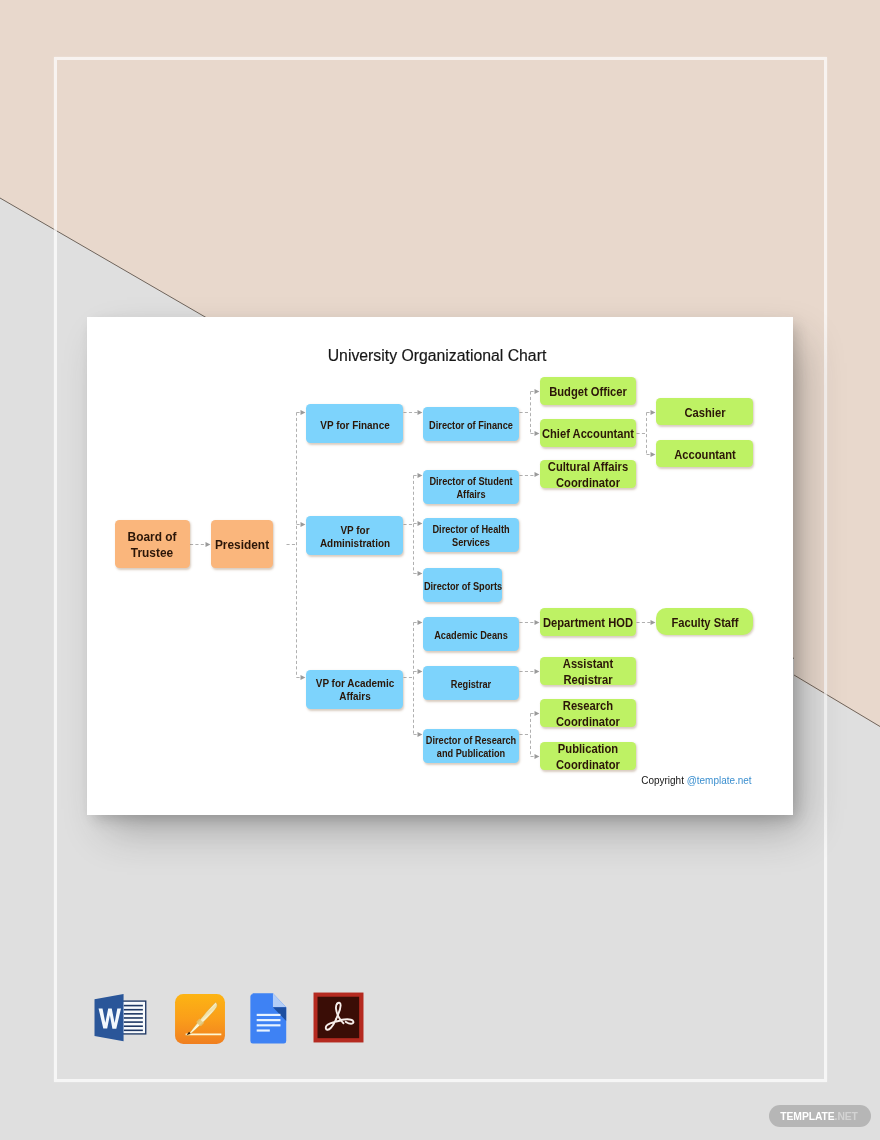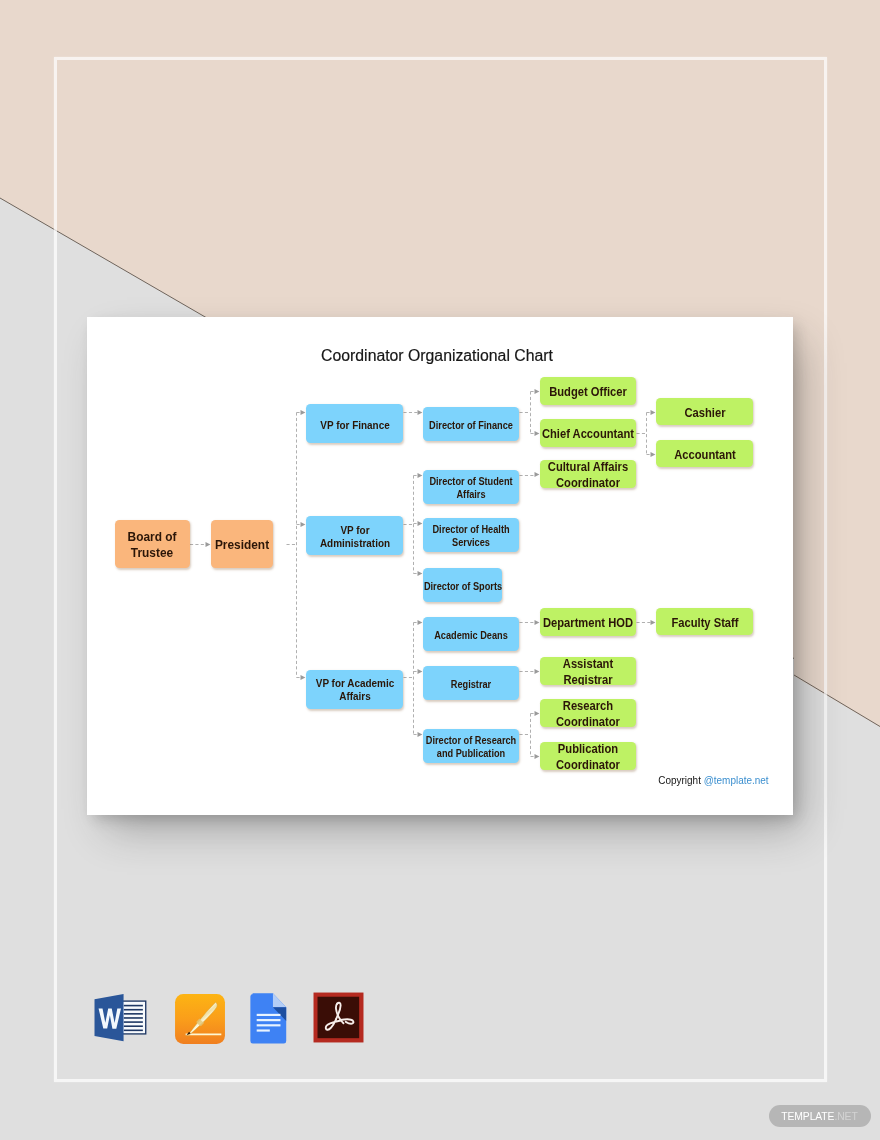--- a/index.html
+++ b/index.html
@@ -35,37 +35,37 @@
   .n-big{background:#fab67c;font-size:12.4px;line-height:1.28;}
   .n-mid{background:#7dd3fc;font-size:10.7px;line-height:1.24;margin-top:12px;}
   .n-sm{background:#bef264;font-size:13px;line-height:1.22;font-weight:bold;}
 
   
   #links{position:absolute;left:0;top:0;width:706px;height:498px;overflow:visible;}
   #links line{stroke:#b0b0b0;stroke-width:1;stroke-dasharray:3.1 2.3;}
   #links polygon{fill:#9a9a9a;}
 
   #copyright{position:absolute;left:0;top:457px;width:706px;text-align:right;
-             padding-right:24px;box-sizing:border-box;font-size:10.9px;color:#151515;}
+             padding-right:41px;box-sizing:border-box;font-size:10.9px;color:#151515;}
   #copyright .cw{display:inline-block;transform:scaleX(0.915);transform-origin:right center;
                  white-space:nowrap;}
   #copyright .lk{color:#3b8fcf;}
 
   
   #formats{position:absolute;left:0;top:0;}
   .fmt{position:absolute;display:block;}
   .fmt-word{left:92.5px;top:991px;width:54px;height:53px;}
   .fmt-pages{left:173.5px;top:992.5px;width:52px;height:52px;}
   .fmt-gdocs{left:247.5px;top:992px;width:41px;height:52px;}
   .fmt-pdf{left:313px;top:992px;width:51px;height:51px;}
 
   
   #watermark{position:absolute;left:768.5px;top:1105px;width:102px;height:22px;
              border-radius:11px;background:#b6b6b6;display:flex;align-items:center;
-             justify-content:center;font-size:11.5px;font-weight:normal;
+             justify-content:center;font-size:11.5px;font-weight:bold;
              letter-spacing:-0.1px;}
   #watermark .wmwrap{display:inline-block;transform:scaleX(0.90);transform-origin:center;white-space:nowrap;}
   #watermark .wm1{color:#ffffff;}
   #watermark .wm2{color:#d3d3d3;}
 </style>
 </head>
 <body>
 
 <div id="page">
 
@@ -73,21 +73,21 @@
   <svg id="bg-diag-left" viewBox="0 0 794 680">
     <line x1="0" y1="198" x2="794" y2="658.5" stroke="#6e645c" stroke-width="1"></line>
   </svg>
   <svg id="bg-diag-right" viewBox="0 0 90 80">
     <line x1="4" y1="15" x2="90" y2="66.5" stroke="#6e645c" stroke-width="1"></line>
   </svg>
 
   <div id="frame"></div>
 
   <div id="card">
-    <div id="card-title"><span>Coordinator Organizational Chart</span></div>
+    <div id="card-title"><span>University Organizational Chart</span></div>
     <svg id="links" viewBox="0 0 706 498">
         <line x1="103" y1="227.5" x2="118.5" y2="227.5"></line>
         <polygon points="118.5,224.95 123.4,227.5 118.5,230.05"></polygon>
         <line x1="199.5" y1="227.5" x2="209.5" y2="227.5"></line>
         <line x1="209.5" y1="95.5" x2="209.5" y2="360.5"></line>
         <line x1="209.5" y1="95.5" x2="213.5" y2="95.5"></line>
         <line x1="209.5" y1="207.5" x2="213.5" y2="207.5"></line>
         <line x1="209.5" y1="360.5" x2="213.5" y2="360.5"></line>
         <polygon points="213.5,92.95 218.4,95.5 213.5,98.05"></polygon>
         <polygon points="213.5,204.95 218.4,207.5 213.5,210.05"></polygon>
@@ -194,21 +194,21 @@
         </div>
         <div class="node n-sm" style="left: 453px; top: 425px; width: 96px; height: 28px;">
           <span style="width: 111.628px; transform: translate(-50%, -50%) translateY(0.5px) scaleX(0.86);">Publication Coordinator</span>
         </div>
         <div class="node n-sm" style="left: 569px; top: 81px; width: 97px; height: 27px;">
           <span style="width: 108.14px; transform: translate(-50%, -50%) translateY(0.5px) scaleX(0.86);">Cashier</span>
         </div>
         <div class="node n-sm" style="left: 569px; top: 123px; width: 97px; height: 27px;">
           <span style="width: 108.14px; transform: translate(-50%, -50%) translateY(0.5px) scaleX(0.86);">Accountant</span>
         </div>
-        <div class="node n-sm" style="left: 569px; top: 291px; width: 97px; height: 27px;">
+        <div class="node n-sm" style="left: 569px; top: 291px; width: 97px; height: 27px; border-radius: 10px;">
           <span style="width: 108.14px; transform: translate(-50%, -50%) translateY(0.5px) scaleX(0.86);">Faculty Staff</span>
         </div>
       </div>
     <div id="copyright"><span class="cw"><span>Copyright </span><span class="lk">@template.net</span></span></div>
   </div>
 
   <div id="formats">
 <svg class="fmt fmt-word" viewBox="0 0 64 63" preserveAspectRatio="none" aria-label="MS Word">
   <rect x="34.5" y="12.0" width="28.0" height="39.0" fill="#f7fafd" stroke="#1f3864" stroke-width="1.6"></rect>
   <g fill="#1f3864">

